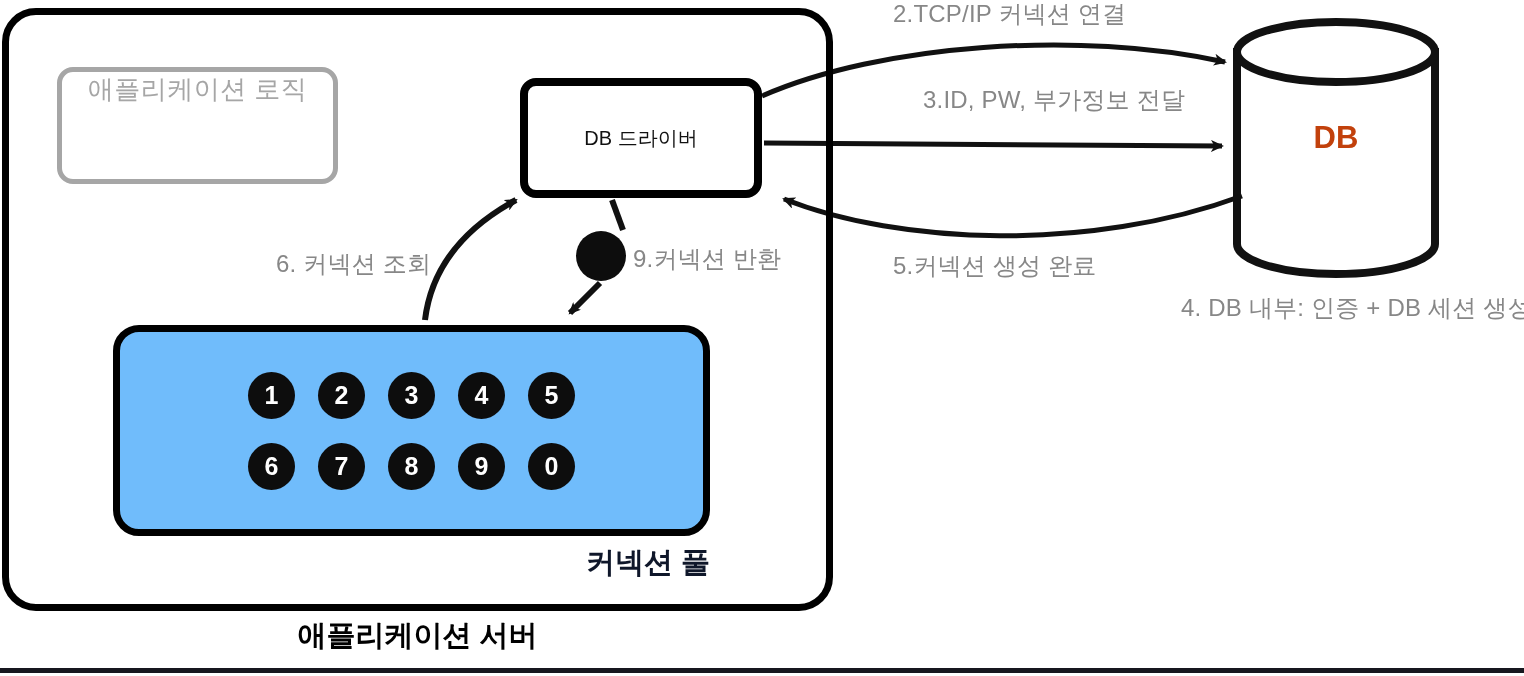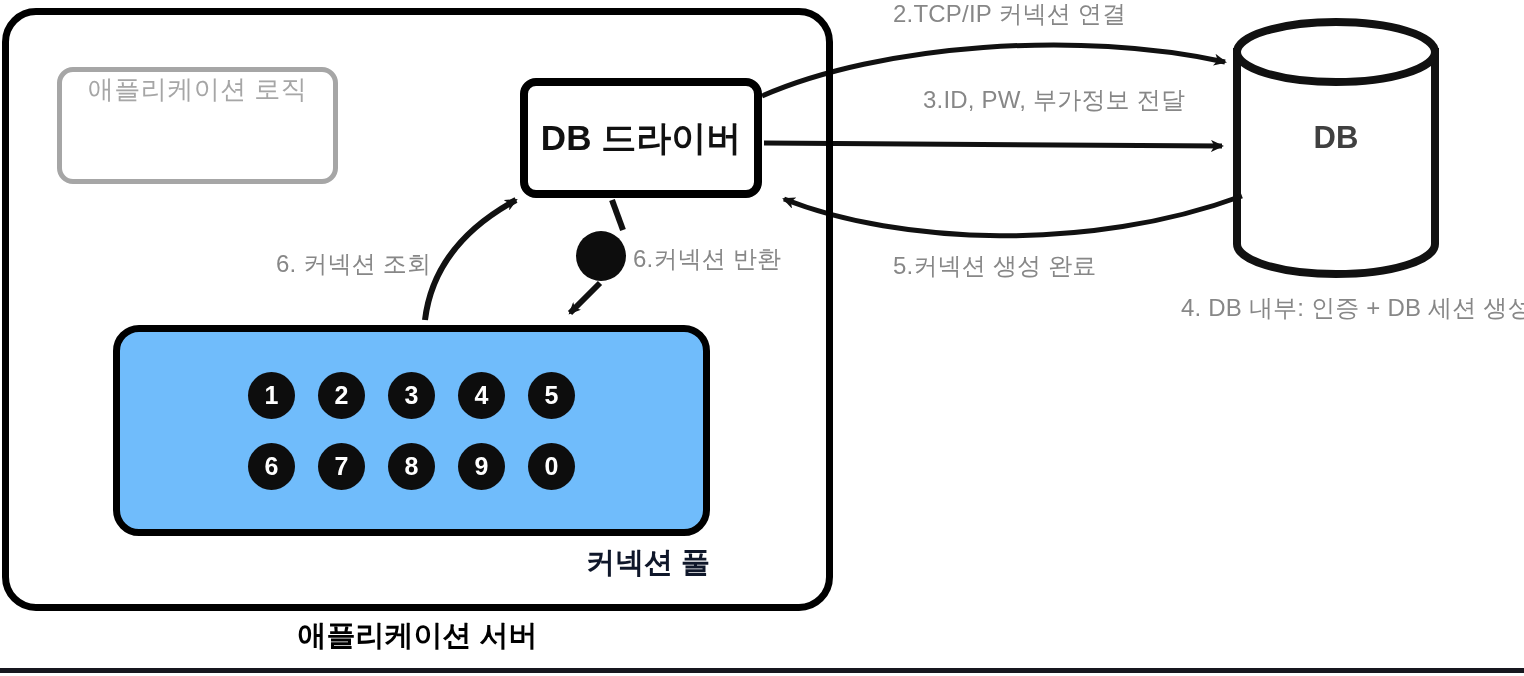--- a/index.html
+++ b/index.html
@@ -71,22 +71,22 @@
     height: 120px;
     border: 8px solid #000000;
     border-radius: 16px;
     box-sizing: border-box;
     display: flex;
     align-items: center;
     justify-content: center;
     background: #ffffff;
   }
   .db-driver-label {
-    font-size: 35px;
-    font-weight: bold;
+    font-size: 20px;
+    font-weight: normal;
     color: #111111;
     white-space: nowrap;
   }
 
   
   .pool-box {
     position: absolute;
     left: 113px;
     top: 325px;
     width: 597px;
@@ -142,21 +142,21 @@
 
   
   .db-cylinder-label {
     position: absolute;
     left: 1237px;
     top: 120px;
     width: 198px;
     text-align: center;
     font-size: 31px;
     font-weight: bold;
-    color: #404040;
+    color: #c2410c;
   }
 
   
   .flow-label {
     position: absolute;
     font-size: 24px;
     color: #878787;
     white-space: nowrap;
     letter-spacing: 0.2px;
   }
@@ -246,17 +246,17 @@
   <div class="flow-label lbl-tcp">2.TCP/IP 커넥션 연결</div>
 
   <div class="flow-label lbl-cred">3.ID, PW, 부가정보 전달</div>
 
   <div class="flow-label lbl-complete">5.커넥션 생성 완료</div>
 
   <div class="flow-label lbl-dbinner">4. DB 내부: 인증 + DB 세션 생성</div>
 
   <div class="flow-label lbl-lookup">6. 커넥션 조회</div>
 
-  <div class="flow-label lbl-return">6.커넥션 반환</div>
+  <div class="flow-label lbl-return">9.커넥션 반환</div>
 
   <div class="bottom-rule"></div>
 
 </div>
 
 </body></html>

